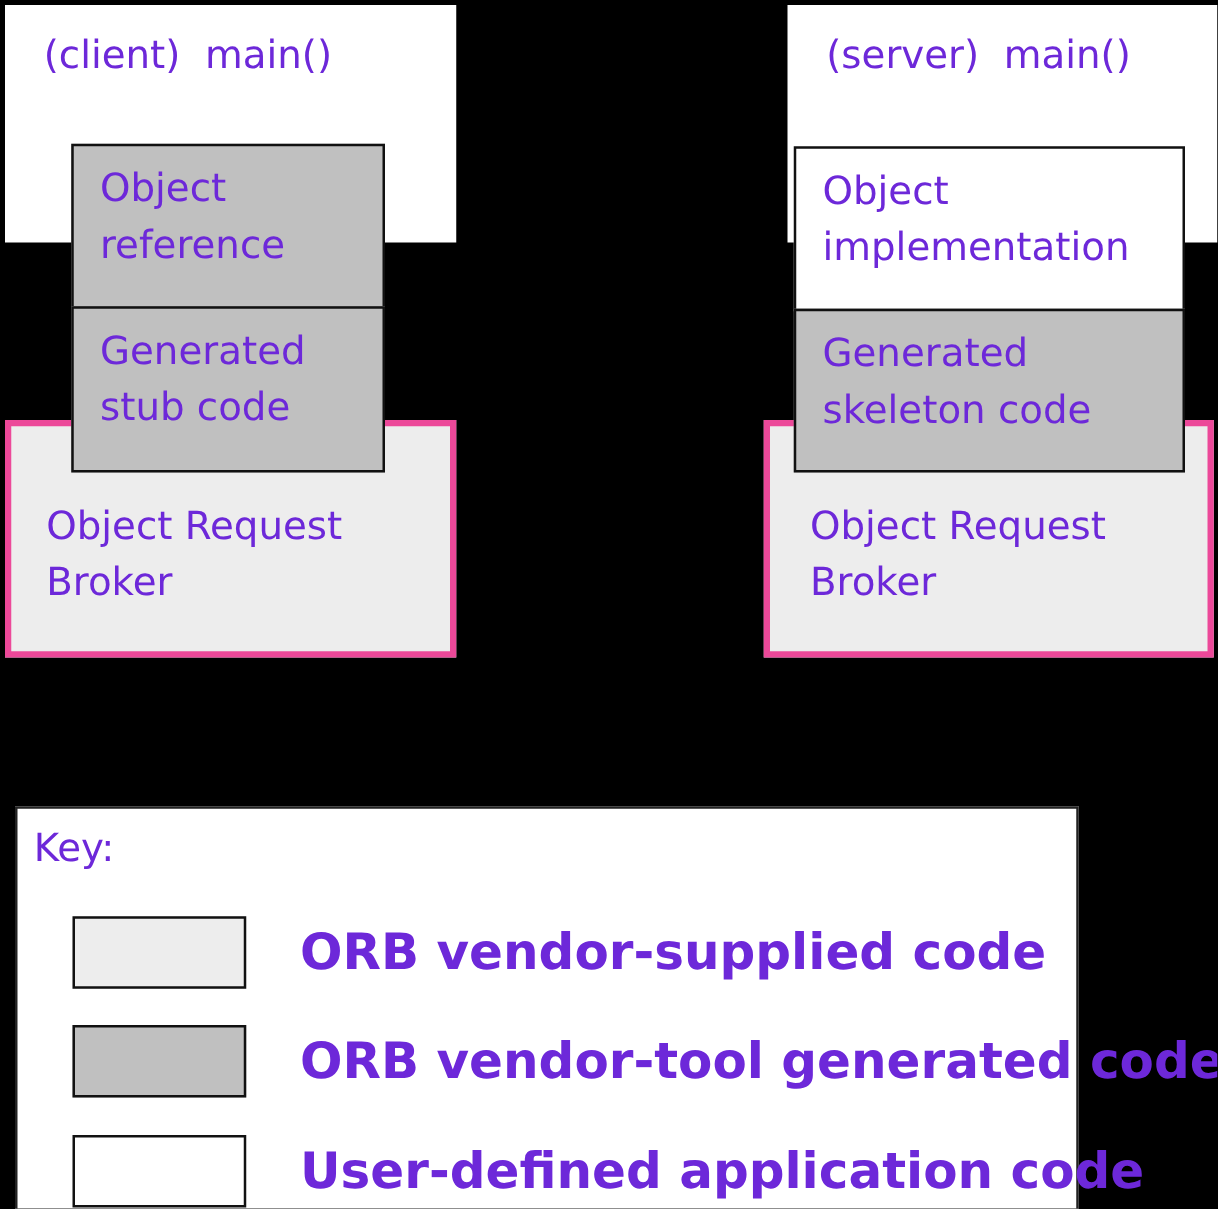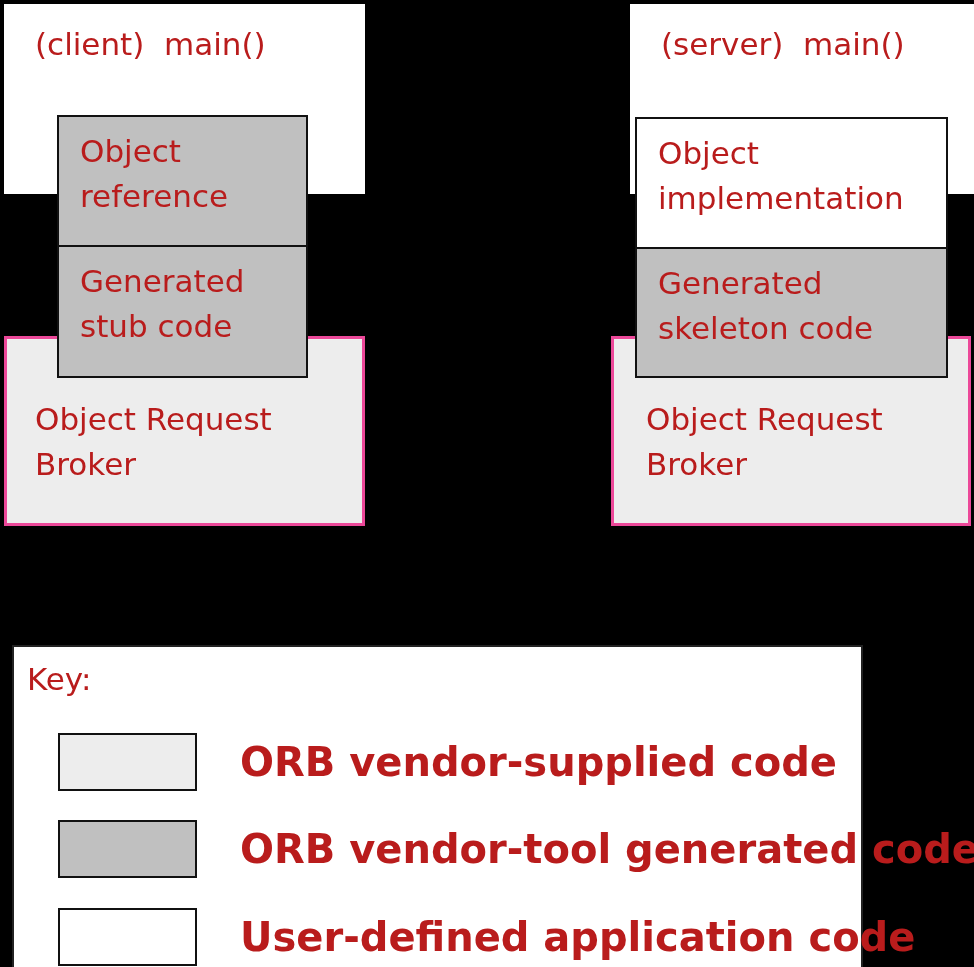--- a/index.html
+++ b/index.html
@@ -1,30 +1,30 @@
 <!DOCTYPE html>
 <html><head>
 <meta charset="utf-8">
 <style>
   html,body { margin:0; padding:0; background:#000; }
   .page {
     position:relative; width:974px; height:967px; background:#000;
-    font-family:"DejaVu Sans","Liberation Sans",sans-serif; color:#b91c1c;
+    font-family:"DejaVu Sans","Liberation Sans",sans-serif; color:#6d28d9;
     overflow:hidden;
   }
   .abs { position:absolute; box-sizing:border-box; }
 
   
   .main-box { background:#ffffff; }
   .client-main { left:4px; top:4px; width:361px; height:190px; }
   .server-main { left:630px; top:4px; width:361px; height:190px; }
   .main-title { position:absolute; left:31px; top:22px; font-size:31px; white-space:pre; }
 
   
-  .orb { top:336px; width:361px; height:190px; background:#ededed; border:3px solid #ec4899; }
+  .orb { top:336px; width:361px; height:190px; background:#ededed; border:5px solid #ec4899; }
   .orb-left  { left:4px; }
   .orb-right { left:611px; width:360px; }
   .orb-label { position:absolute; left:28px; top:58px; font-size:31px; line-height:45px; white-space:pre-line; }
   .orb-right .orb-label { left:32px; }
 
   
   .cell { border:2px solid #111; font-size:31px; line-height:45px; white-space:pre-line;
           padding:12px 16px 0 21px; }
   .ref  { left:57px;  top:115px; width:251px; height:132px; background:#c0c0c0; }
   .stub { left:57px;  top:245px; width:251px; height:133px; background:#c0c0c0; }

